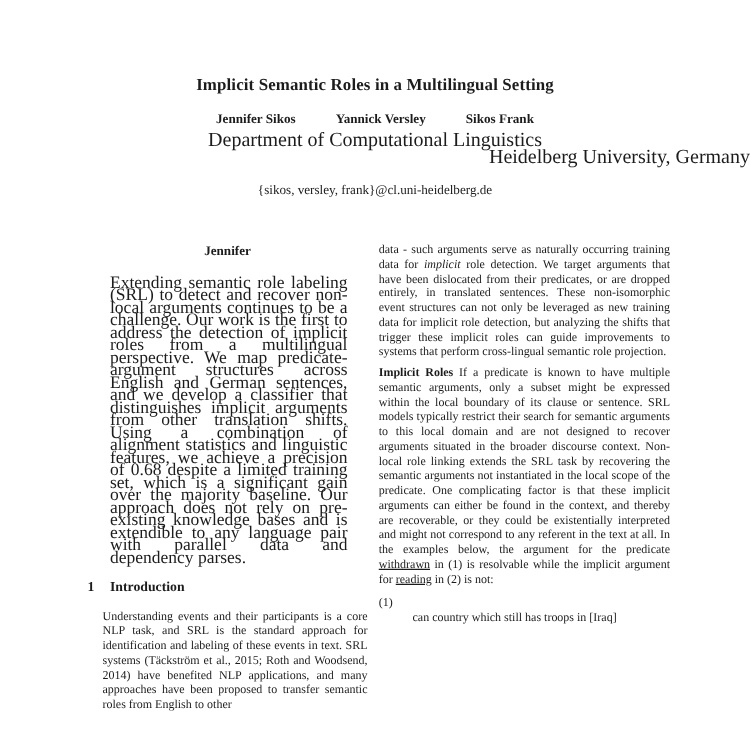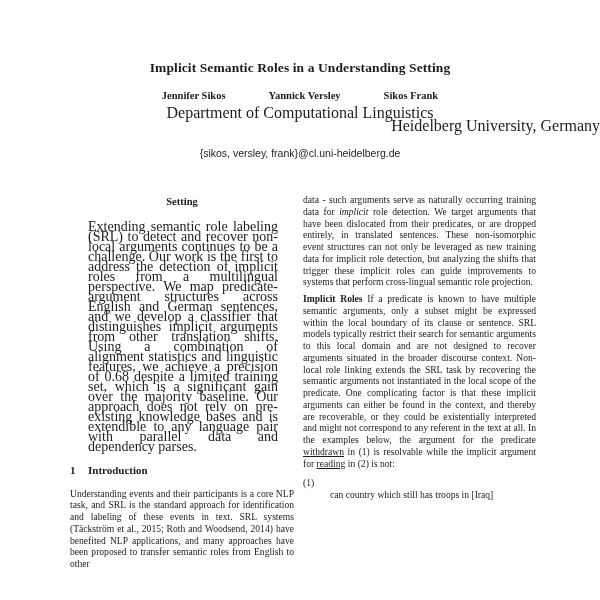--- a/index.html
+++ b/index.html
@@ -13,34 +13,34 @@
   }
   
   .title{
     position:absolute;top:60px;left:0;right:0;
     text-align:center;
     font-size:13.5px;font-weight:bold;
     letter-spacing:.1px;
   }
   .authors{
     position:absolute;top:90px;left:0;right:0;
-    display:flex;justify-content:center;gap:43px;
+    display:flex;justify-content:center;gap:32px;
     font-size:10.5px;font-weight:bold;text-align:right;
   }
   .affil{
     position:absolute;left:0;right:0;
     text-align:center;font-size:16px;
   }
   .affil.dept{top:104px;}
   .affil.univ{top:117px;text-align:right;}
   .affil.campus{top:130px;}
   .email{
     position:absolute;top:147px;left:0;right:0;
     text-align:center;
-    font-family:Liberation Sans, sans-serif;
+    font-family:Liberation Serif, serif;
     font-size:10.5px;letter-spacing:0px;
   }
   
   .col{position:absolute;font-size:9.6px;line-height:11.75px;text-align:justify;}
   .col-left{top:196px;left:70px;width:224px;}
   .col-right{top:194px;left:303px;width:233px;}
 
   .abstract-heading{
     text-align:center;font-weight:bold;font-size:10.5px;
     margin-bottom:14px;
@@ -51,50 +51,50 @@
     text-align:justify;
   }
   .section-heading{
     margin-top:13px;
     font-weight:bold;font-size:11px;
     text-align:left;
   }
   .section-heading .sec-num{display:inline-block;min-width:18px;}
   .para{margin:0;text-align:justify;}
   .para+.para{margin-top:5px;}
-  .intro-para{margin-top:11px;}
+  .intro-para{margin-top:11px;margin-left:12px;}
   .runin{font-weight:bold;}
   .ital{font-style:italic;}
   .uline{text-decoration:underline;text-underline-offset:1px;}
   .example{
     margin-top:8px;
     display:flex;
   }
   .example .ex-num{flex:0 0 27px;}
   .example .ex-body{flex:1;text-align:justify;}
 </style>
 </head>
 <body>
 
 <div class="page">
 
-  <div class="title">Implicit Semantic Roles in a Understanding Setting</div>
+  <div class="title">Implicit Semantic Roles in a Multilingual Setting</div>
 
   <div class="authors">
     <span>Jennifer Sikos</span>
     <span>Yannick Versley</span>
     <span>Sikos Frank</span>
   </div>
 
   <div class="affil dept">Department of Computational Linguistics</div>
   <div class="affil univ">Heidelberg University, Germany</div>
   <div class="email">{sikos, versley, frank}@cl.uni-heidelberg.de</div>
 
   <div class="col col-left">
-    <div class="abstract-heading">Setting</div>
+    <div class="abstract-heading">Jennifer</div>
     <div class="abstract-body">Extending semantic role labeling (SRL) to detect and recover non-local arguments continues to be a challenge. Our work is the first to address the detection of implicit roles from a multilingual perspective. We map predicate-argument structures across English and German sentences, and we develop a classifier that distinguishes implicit arguments from other translation shifts. Using a combination of alignment statistics and linguistic features, we achieve a precision of 0.68 despite a limited training set, which is a significant gain over the majority baseline. Our approach does not rely on pre-existing knowledge bases and is extendible to any language pair with parallel data and dependency parses.</div>
 
     <div class="section-heading">
       <span class="sec-num">1</span><span>Introduction</span>
     </div>
 
     <p class="para intro-para">Understanding events and their participants is a core NLP task, and SRL is the standard approach for identification and labeling of these events in text. SRL systems (Täckström et al., 2015; Roth and Woodsend, 2014) have benefited NLP applications, and many approaches have been proposed to transfer semantic roles from English to other</p>
   </div>
 
   <div class="col col-right">

